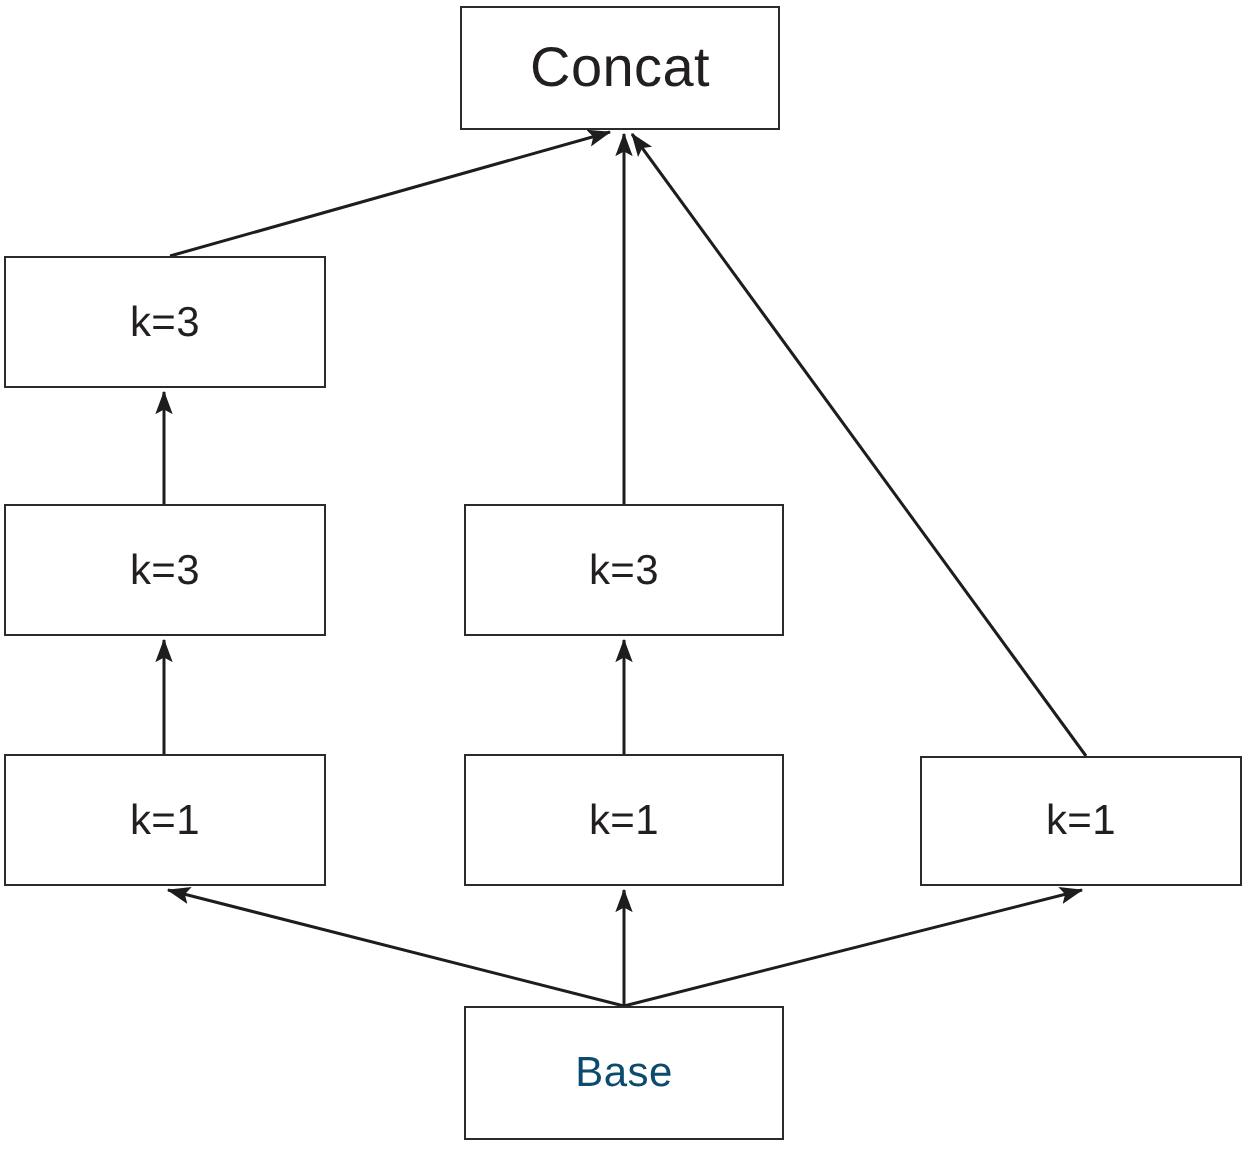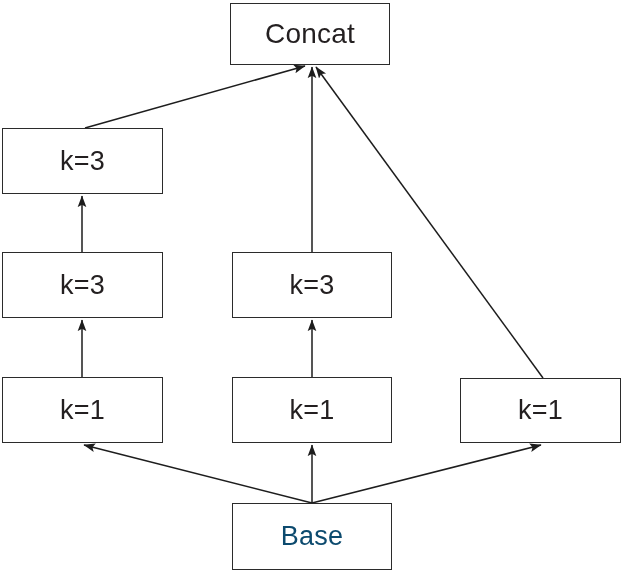--- a/index.html
+++ b/index.html
@@ -30,21 +30,21 @@
     position: absolute;
     box-sizing: border-box;
     background: #ffffff;
     border: 1.3px solid #2b2b2b;
     display: flex;
     align-items: center;
     justify-content: center;
     z-index: 2;
   }
   .node-label {
-    font-size: 27px;
+    font-size: 21px;
     line-height: 1;
     color: #231f20;
     letter-spacing: 0.2px;
     white-space: nowrap;
     font-weight: 400;
   }
   .node-concat .node-label {
     font-size: 28px;
   }
 </style>

